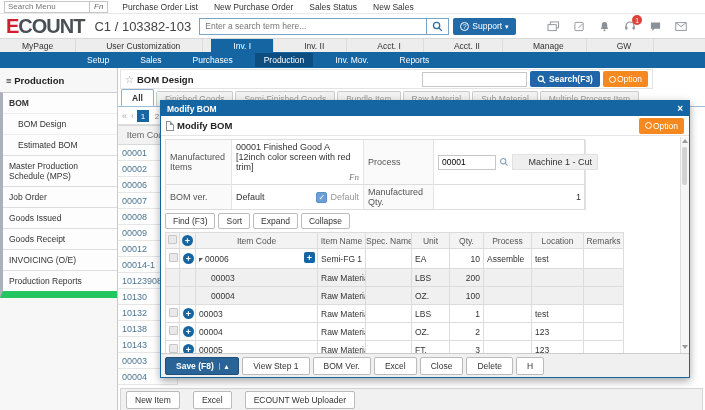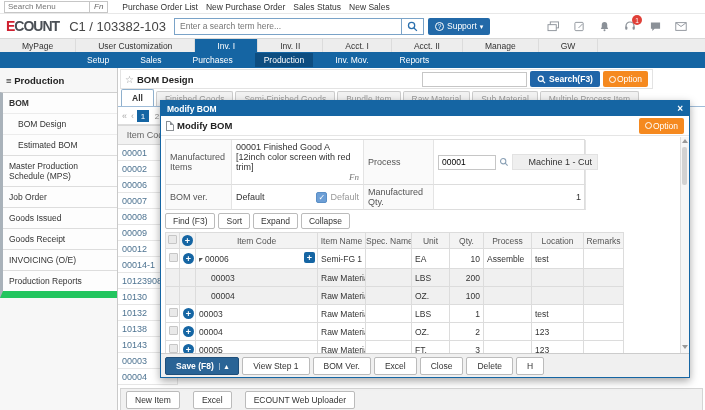--- a/index.html
+++ b/index.html
@@ -4,41 +4,41 @@
 <style>
   * { margin:0; padding:0; box-sizing:border-box; }
   html,body { width:705px; height:410px; overflow:hidden; background:#fff;
     font-family:"Liberation Sans","DejaVu Sans",sans-serif; font-size:9px; color:#333; }
   .app { position:relative; width:705px; height:410px; }
 
   
   .utilbar { height:14px; display:flex; align-items:center; padding:1px 4px; border-bottom:1px solid #e8e8e8; }
   .utilbar input { width:86px; height:12px; border:1px solid #c6c6c6; font-size:8px; padding:0 3px; color:#555; }
   .fn-box { border:1px solid #c6c6c6; border-left:none; height:12px; padding:0 4px; font-style:italic; color:#666; display:flex; align-items:center; font-size:8px; }
-  .util-links { display:flex; gap:8px; margin-left:14px; }
+  .util-links { display:flex; gap:16px; margin-left:14px; }
   .util-links span { color:#333; cursor:pointer; font-size:8.5px; }
 
   
   .header { height:24px; display:flex; align-items:center; padding:0 6px; }
-  .logo { font-size:14px; font-weight:bold; letter-spacing:-1px; margin-right:10px; }
+  .logo { font-size:20px; font-weight:bold; letter-spacing:-1px; margin-right:10px; }
   .logo .e { color:#cf2030; } .logo .rest { color:#4a4f55; }
   .company-code { font-size:13px; color:#444; margin-right:8px; white-space:nowrap; }
   .gsearch { display:flex; align-items:center; }
   .gsearch input { width:228px; height:17px; border:1px solid #7aa3c8; font-size:8.5px; padding:0 5px; color:#888; }
   .gsearch .search-btn { width:22px; height:17px; border:1px solid #7aa3c8; border-left:none; background:#fff; color:#2a6fad; display:flex; align-items:center; justify-content:center; cursor:pointer; }
   .support-btn { margin-left:4px; height:17px; background:#2269a8; color:#fff; border:none; border-radius:2px; padding:0 7px; font-size:8.5px; display:flex; align-items:center; gap:3px; cursor:pointer; }
   .qm { width:9px; height:9px; border:1px solid #fff; border-radius:50%; display:inline-flex; align-items:center; justify-content:center; font-size:6.5px; }
   .qm::before { content:"?"; }
   .caret-down::after { content:"▾"; font-size:7px; }
   .hdr-icons { margin-left:auto; display:flex; align-items:center; gap:14px; padding-right:12px; }
   .hicon { position:relative; color:#8b9198; display:inline-flex; cursor:pointer; }
   .badge { position:absolute; top:-5px; right:-6px; min-width:10px; height:10px; background:#e04038; color:#fff; border-radius:50%; font-size:6.5px; display:flex; align-items:center; justify-content:center; padding:0 1px; }
 
   
-  .maintabs { height:14px; display:flex; background:#ededed; border-top:1px solid #d8d8d8; }
+  .maintabs { height:14px; display:flex; background:#ededed; border-top:1px solid #d8d8d8;gap:8px; }
   .maintab { padding:0 22px; display:flex; align-items:center; font-size:8.5px; color:#333; border-right:1px solid #dcdcdc; cursor:pointer; white-space:nowrap; }
   .maintab.active { background:#1565a3; color:#fff; }
 
   
   .subnav { height:16px; background:#1565a3; display:flex; align-items:center; padding-left:78px; gap:13px; }
   .subnav-item { color:#fff; font-size:8.5px; padding:0 9px; height:14px; display:flex; align-items:center; cursor:pointer; white-space:nowrap; }
   .subnav-item.active { background:#0d4d80; }
 
   
   .content { display:flex; height:346px; }

